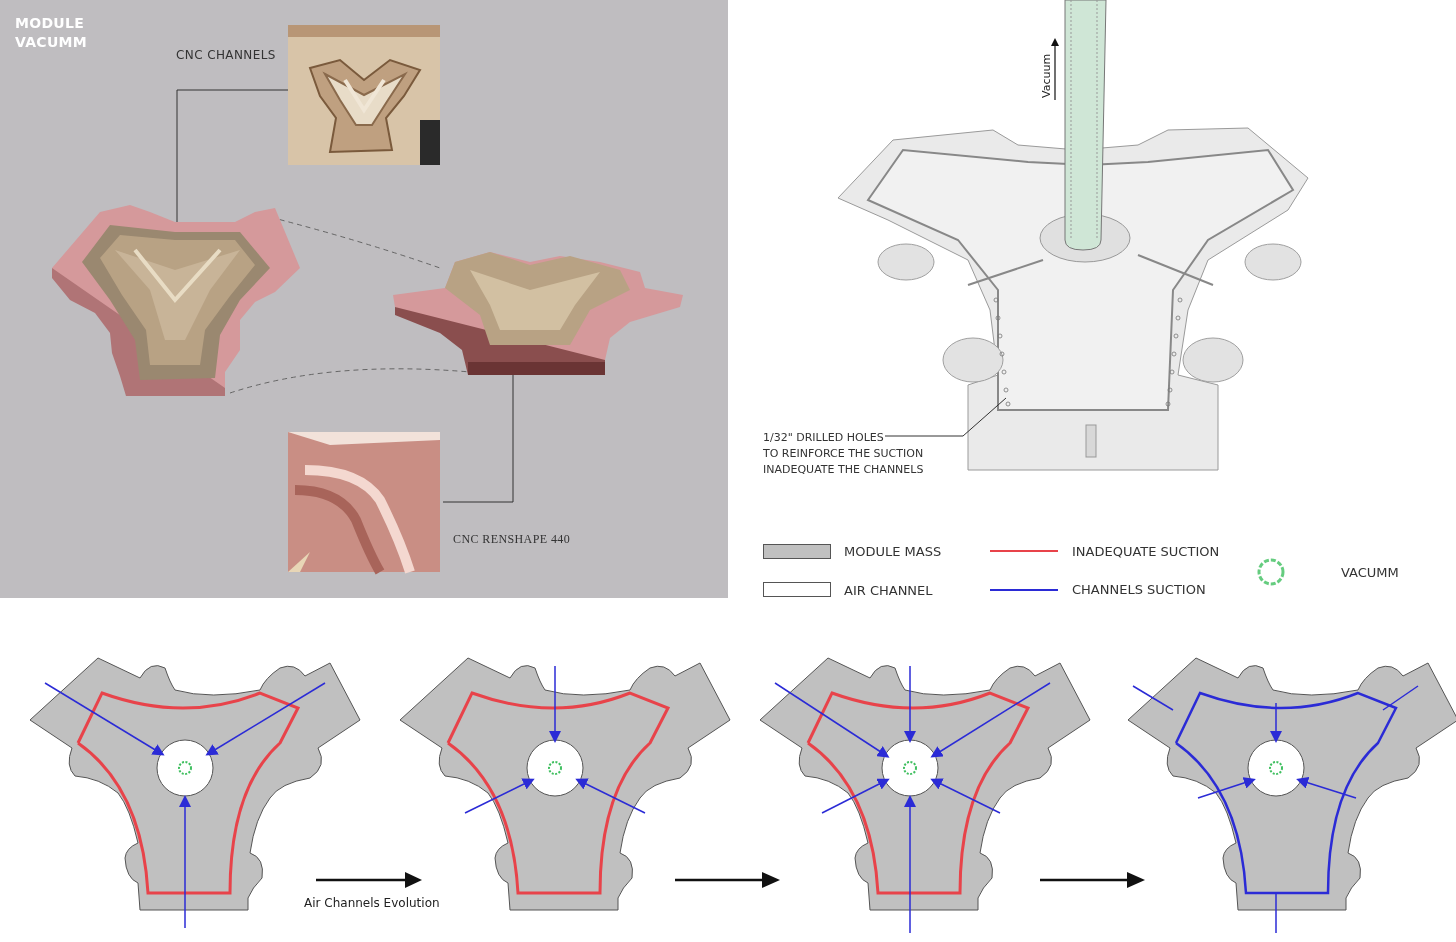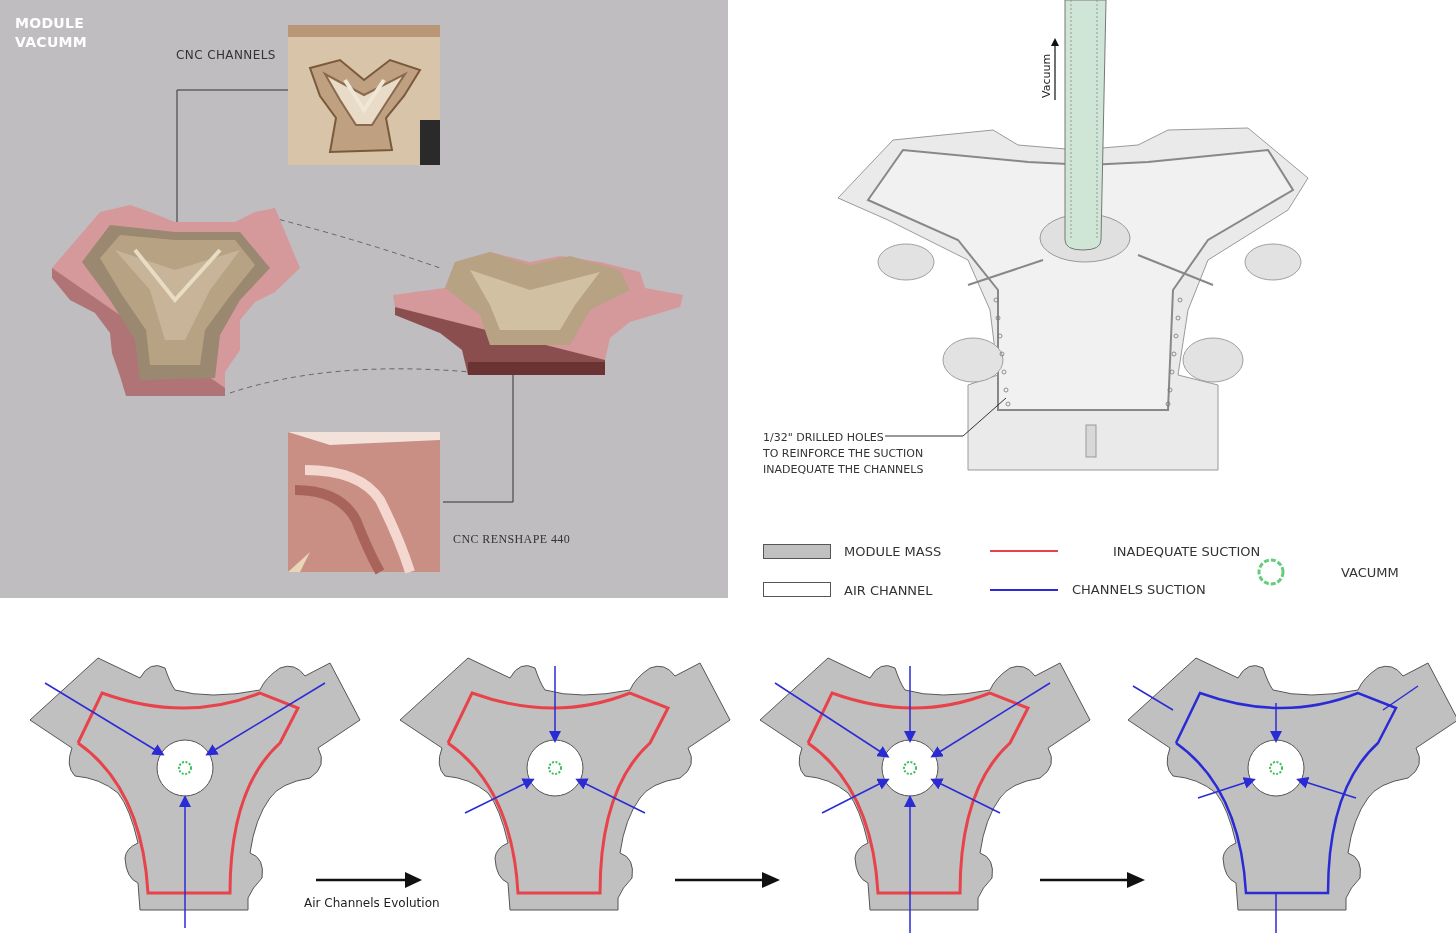--- a/index.html
+++ b/index.html
@@ -116,21 +116,21 @@
   <div>TO REINFORCE THE SUCTION</div>
   <div>INADEQUATE THE CHANNELS</div>
 </div>
 
 <div>
   <div class="legend-swatch" style="left:763px; top:544px; background:#c0c0c0;"></div>
   <div class="legend-text" style="left:844px; top:544px;">MODULE MASS</div>
   <div class="legend-swatch" style="left:763px; top:582px; background:#ffffff;"></div>
   <div class="legend-text" style="left:844px; top:583px;">AIR CHANNEL</div>
   <div class="legend-line" style="left:990px; top:550px; background:#e8434a;"></div>
-  <div class="legend-text" style="left:1113px; top:544px;">INADEQUATE  SUCTION</div>
+  <div class="legend-text" style="left:1072px; top:544px;">INADEQUATE  SUCTION</div>
   <div class="legend-line" style="left:990px; top:589px; background:#2b2bd6;"></div>
   <div class="legend-text" style="left:1072px; top:582px;">CHANNELS  SUCTION</div>
   <svg style="position:absolute; left:1255px; top:556px;" width="32" height="32">
     <circle cx="16" cy="16" r="12" fill="none" stroke="#3fbf5f" stroke-width="3" stroke-dasharray="5,2" opacity="0.8"></circle>
   </svg>
   <div class="legend-text" style="left:1341px; top:565px;">VACUMM</div>
 </div>
 
 <svg class="svg-abs" style="top:640px;" width="1456" height="302">
   <defs>

